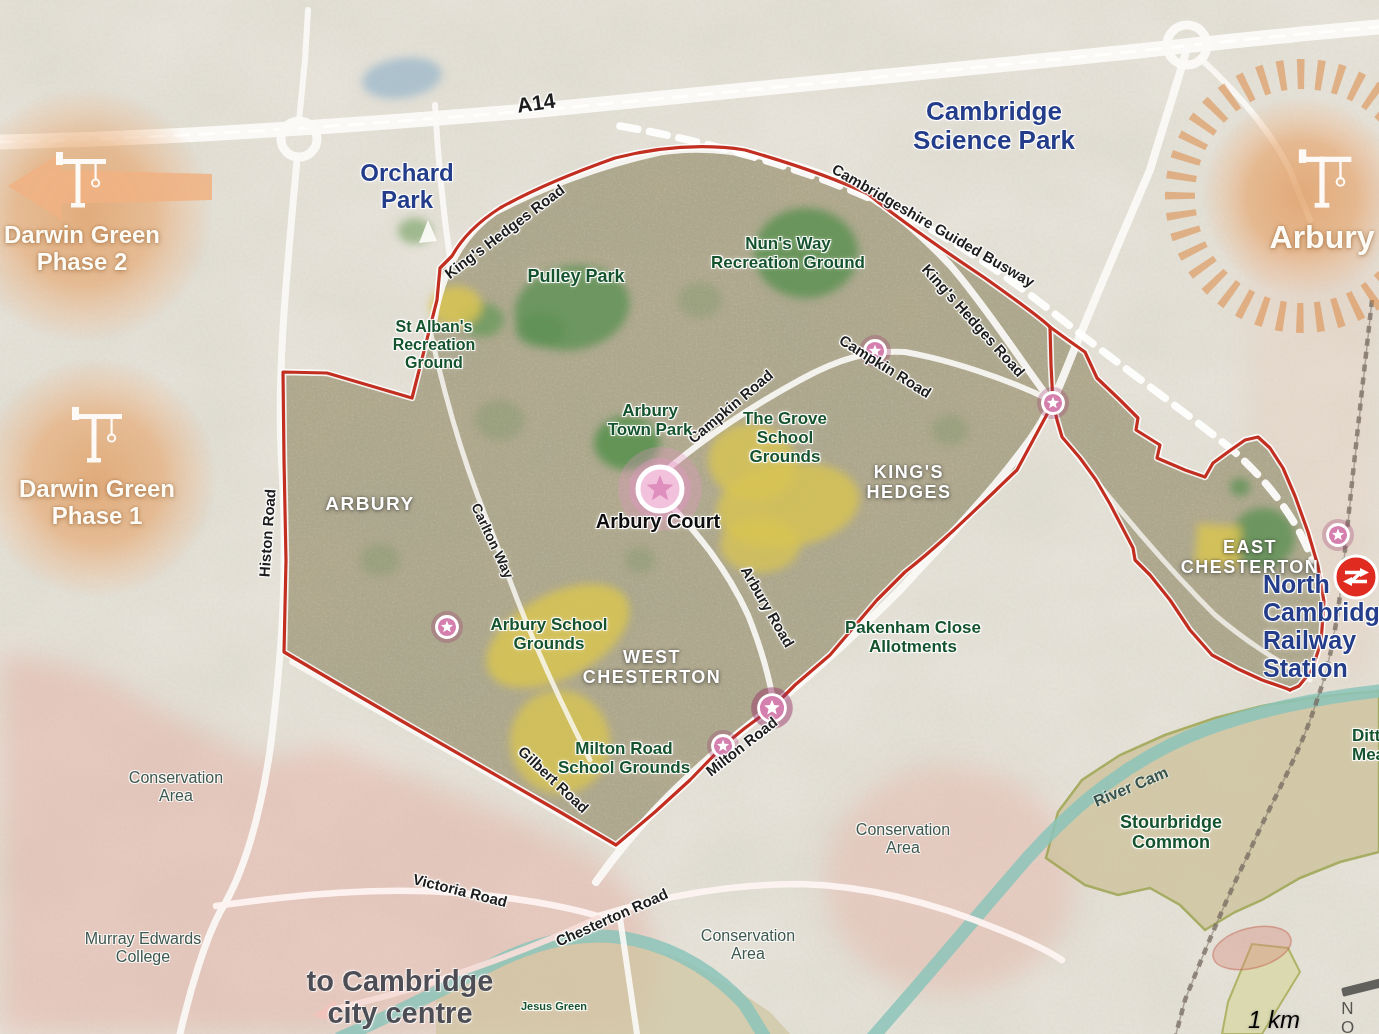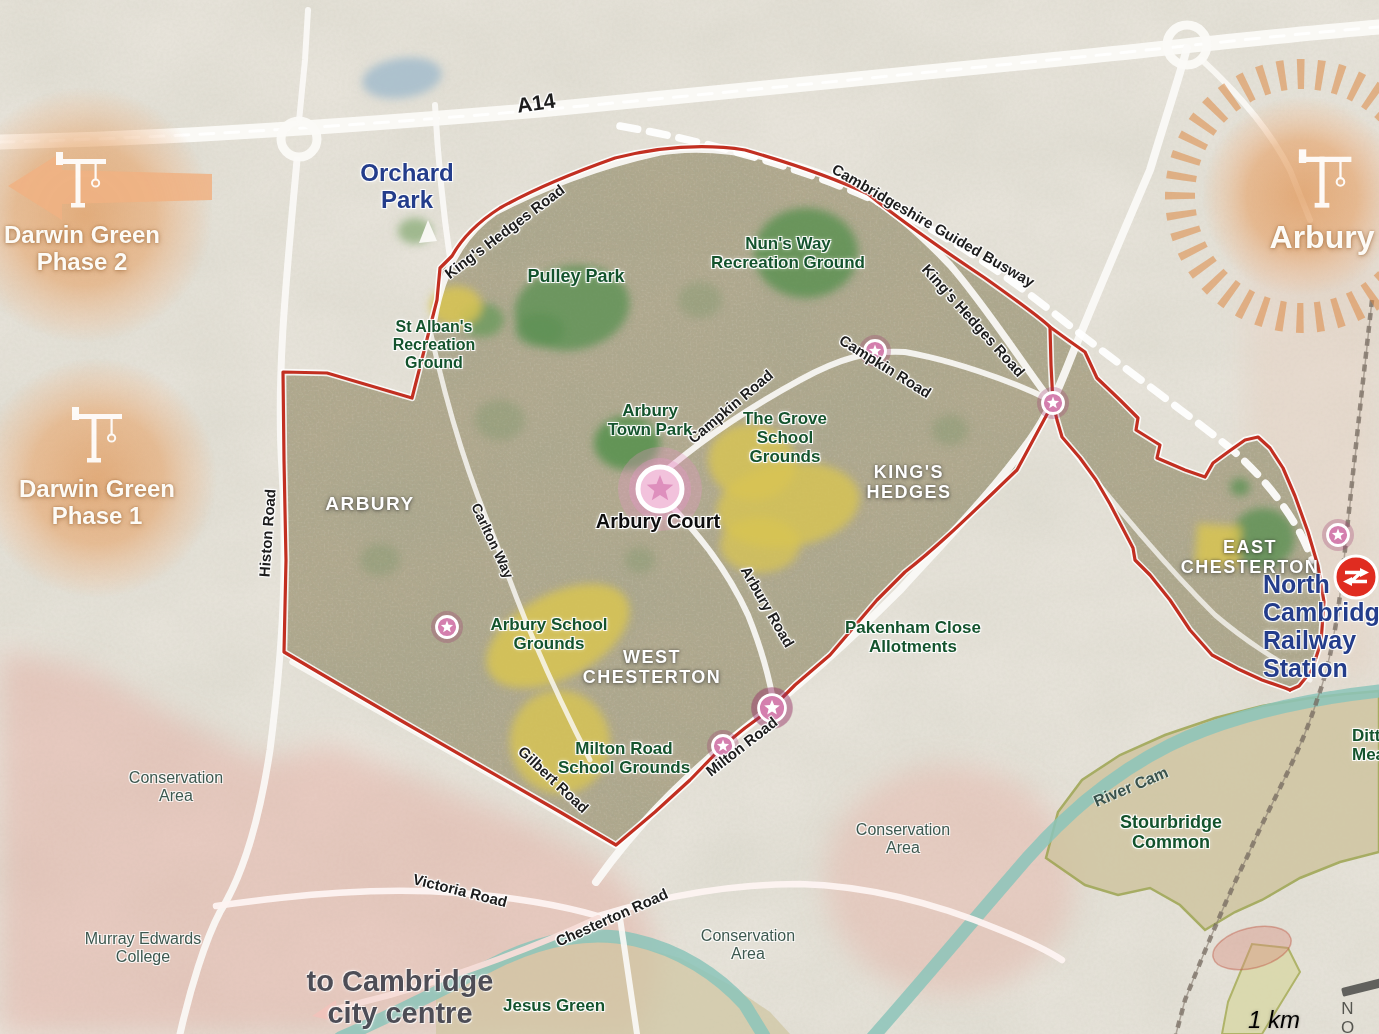--- a/index.html
+++ b/index.html
@@ -252,20 +252,22 @@
       <div class="lbl road" style="left: 268px; top: 533px; font-size: 15px; transform: translate(-50%, -50%) rotate(-86deg);">Histon Road</div>
       <div class="lbl road" style="left: 492px; top: 541px; font-size: 14px; transform: translate(-50%, -50%) rotate(65deg);">Carlton Way</div>
       <div class="lbl road" style="left: 767px; top: 607px; font-size: 15px; transform: translate(-50%, -50%) rotate(60deg);">Arbury Road</div>
       <div class="lbl road" style="left: 742px; top: 747px; font-size: 15px; transform: translate(-50%, -50%) rotate(-38deg);">Milton Road</div>
       <div class="lbl road" style="left: 553px; top: 780px; font-size: 15px; transform: translate(-50%, -50%) rotate(43deg);">Gilbert Road</div>
       <div class="lbl road" style="left: 460px; top: 891px; font-size: 15px; transform: translate(-50%, -50%) rotate(14deg);">Victoria Road</div>
       <div class="lbl road" style="left: 612px; top: 918px; font-size: 15px; transform: translate(-50%, -50%) rotate(-24deg);">Chesterton Road</div>
       <div class="lbl river" style="left: 1131px; top: 787px; font-size: 16px; transform: translate(-50%, -50%) rotate(-23deg);">River Cam</div>
       <div class="lbl navy" style="left: 407px; top: 187px; font-size: 24px; transform: translate(-50%, -50%) rotate(0deg);">Orchard
 Park</div>
+      <div class="lbl navy" style="left: 994px; top: 126px; font-size: 26px; transform: translate(-50%, -50%) rotate(0deg);">Cambridge
+Science Park</div>
       <div class="lbl navy" style="left: 1263px; top: 626px; font-size: 25px; transform: translate(0px, -50%) rotate(0deg); text-align: left;">North Cambridge
 Railway Station</div>
       <div class="lbl white-big" style="left: 82px; top: 249px; font-size: 24px; transform: translate(-50%, -50%) rotate(0deg);">Darwin Green
 Phase 2</div>
       <div class="lbl white-big" style="left: 97px; top: 503px; font-size: 24px; transform: translate(-50%, -50%) rotate(0deg);">Darwin Green
 Phase 1</div>
       <div class="lbl white-big" style="left: 1322px; top: 238px; font-size: 32px; transform: translate(-50%, -50%) rotate(0deg);">Arbury</div>
       <div class="lbl region" style="left: 370px; top: 504px; font-size: 19px; transform: translate(-50%, -50%) rotate(0deg);">ARBURY</div>
       <div class="lbl region" style="left: 909px; top: 482px; font-size: 18px; transform: translate(-50%, -50%) rotate(0deg);">KING'S
 HEDGES</div>
@@ -283,21 +285,21 @@
 Town Park</div>
       <div class="lbl green" style="left: 785px; top: 438px; font-size: 17px; transform: translate(-50%, -50%) rotate(0deg);">The Grove
 School
 Grounds</div>
       <div class="lbl green" style="left: 549px; top: 634px; font-size: 17px; transform: translate(-50%, -50%) rotate(0deg);">Arbury School
 Grounds</div>
       <div class="lbl green" style="left: 624px; top: 758px; font-size: 17px; transform: translate(-50%, -50%) rotate(0deg);">Milton Road
 School Grounds</div>
       <div class="lbl green" style="left: 913px; top: 637px; font-size: 17px; transform: translate(-50%, -50%) rotate(0deg);">Pakenham Close
 Allotments</div>
-      <div class="lbl green" style="left: 554px; top: 1006px; font-size: 17px; transform: translate(-50%, -50%) rotate(0deg);">Jesus Green</div>
+      <div class="lbl green" style="left: 554px; top: 1006px; font-size: 11px; transform: translate(-50%, -50%) rotate(0deg);">Jesus Green</div>
       <div class="lbl green" style="left: 1171px; top: 832px; font-size: 18px; transform: translate(-50%, -50%) rotate(0deg);">Stourbridge
 Common</div>
       <div class="lbl green" style="left: 1352px; top: 745px; font-size: 17px; transform: translate(0px, -50%) rotate(0deg); text-align: left;">Ditton
 Meadows</div>
       <div class="lbl slate" style="left: 176px; top: 787px; font-size: 16px; transform: translate(-50%, -50%) rotate(0deg);">Conservation
 Area</div>
       <div class="lbl slate" style="left: 903px; top: 839px; font-size: 16px; transform: translate(-50%, -50%) rotate(0deg);">Conservation
 Area</div>
       <div class="lbl slate" style="left: 748px; top: 945px; font-size: 16px; transform: translate(-50%, -50%) rotate(0deg);">Conservation
 Area</div>

